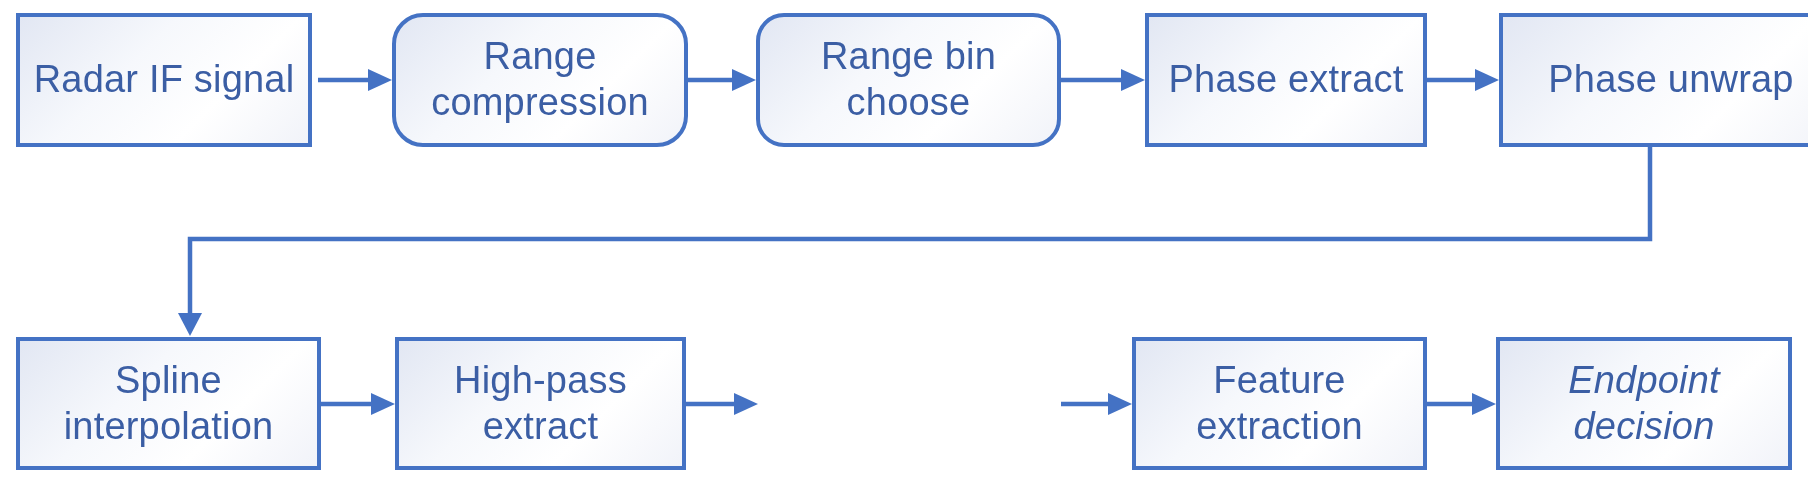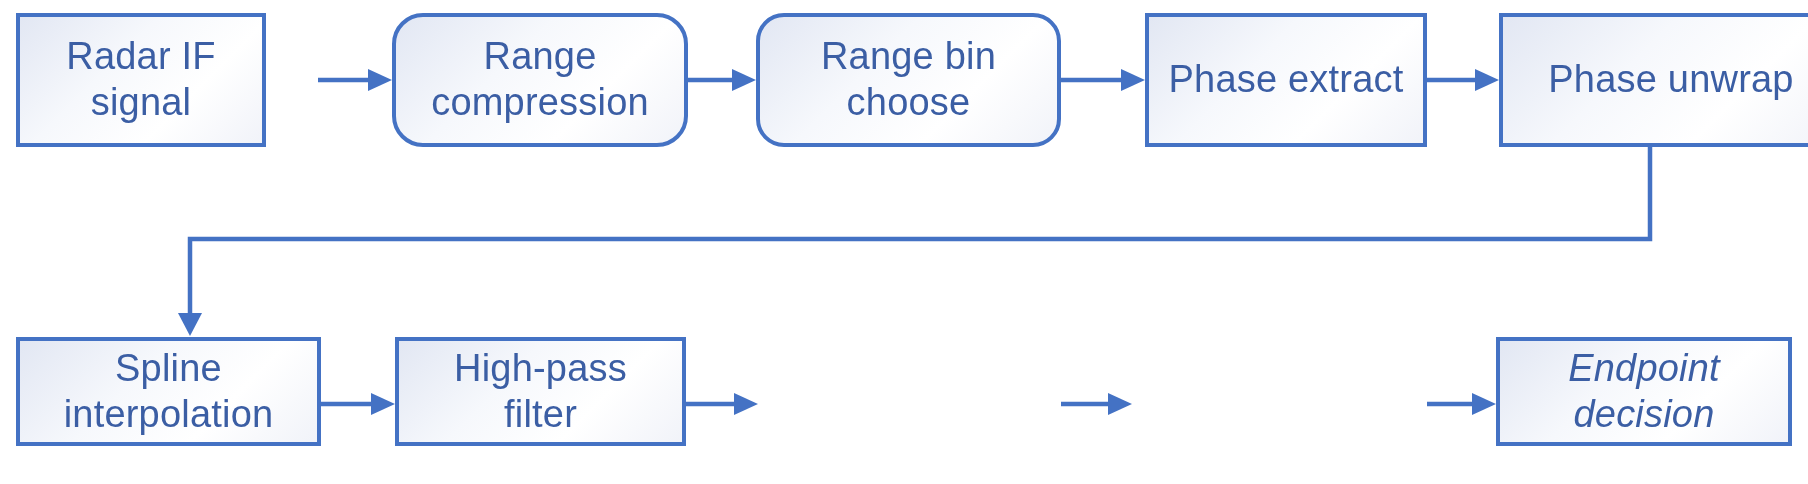--- a/index.html
+++ b/index.html
@@ -24,23 +24,23 @@
     align-items: center;
     justify-content: center;
     text-align: center;
     color: #3B5EA4;
     font-size: 38px;
     line-height: 1.2;
     white-space: pre-line;
     letter-spacing: 0.2px;
   }
   .row1 { top: 13px;  height: 134px; }
-  .row2 { top: 337px; height: 109px; }
+  .row2 { top: 337px; height: 133px; }
 
-  .n1  { left: 16px;   width: 250px; }
+  .n1  { left: 16px;   width: 296px; }
   .n2  { left: 392px;  width: 296px; border-radius: 31px; }
   .n3  { left: 756px;  width: 305px; border-radius: 28px; }
   .n4  { left: 1145px; width: 282px; }
   .n5  { left: 1499px; width: 344px; }
   .n6  { left: 16px;   width: 305px; }
   .n7  { left: 395px;  width: 291px; }
   .n8  { left: 758px;  width: 303px; }
   .n9  { left: 1132px; width: 295px; }
   .n10 { left: 1496px; width: 296px; font-style: italic; }
 
@@ -112,17 +112,19 @@
   <div class="flow-node row1 n2">Range
 compression</div>
   <div class="flow-node row1 n3">Range bin
 choose</div>
   <div class="flow-node row1 n4">Phase extract</div>
   <div class="flow-node row1 n5">Phase unwrap</div>
 
   <div class="flow-node row2 n6">Spline
 interpolation</div>
   <div class="flow-node row2 n7">High-pass
-filter</div>
+extract</div>
+  <div class="flow-node row2 n9">Feature
+extraction</div>
   <div class="flow-node row2 n10">Endpoint
 decision</div>
 
 </div>
 
 </body></html>

